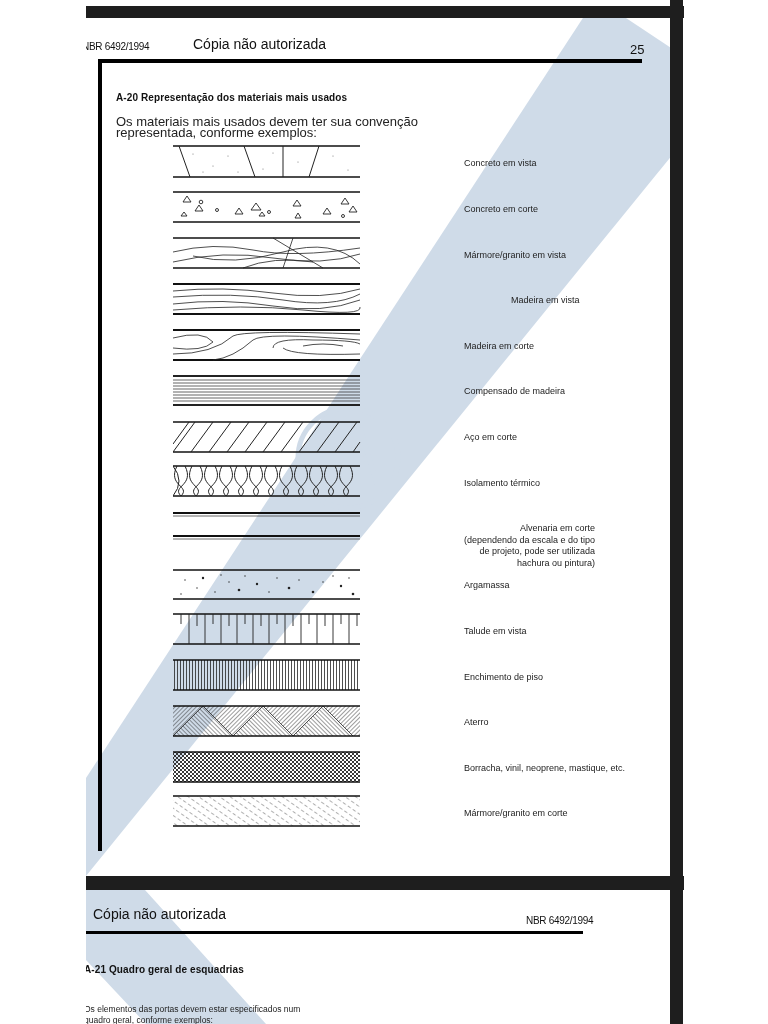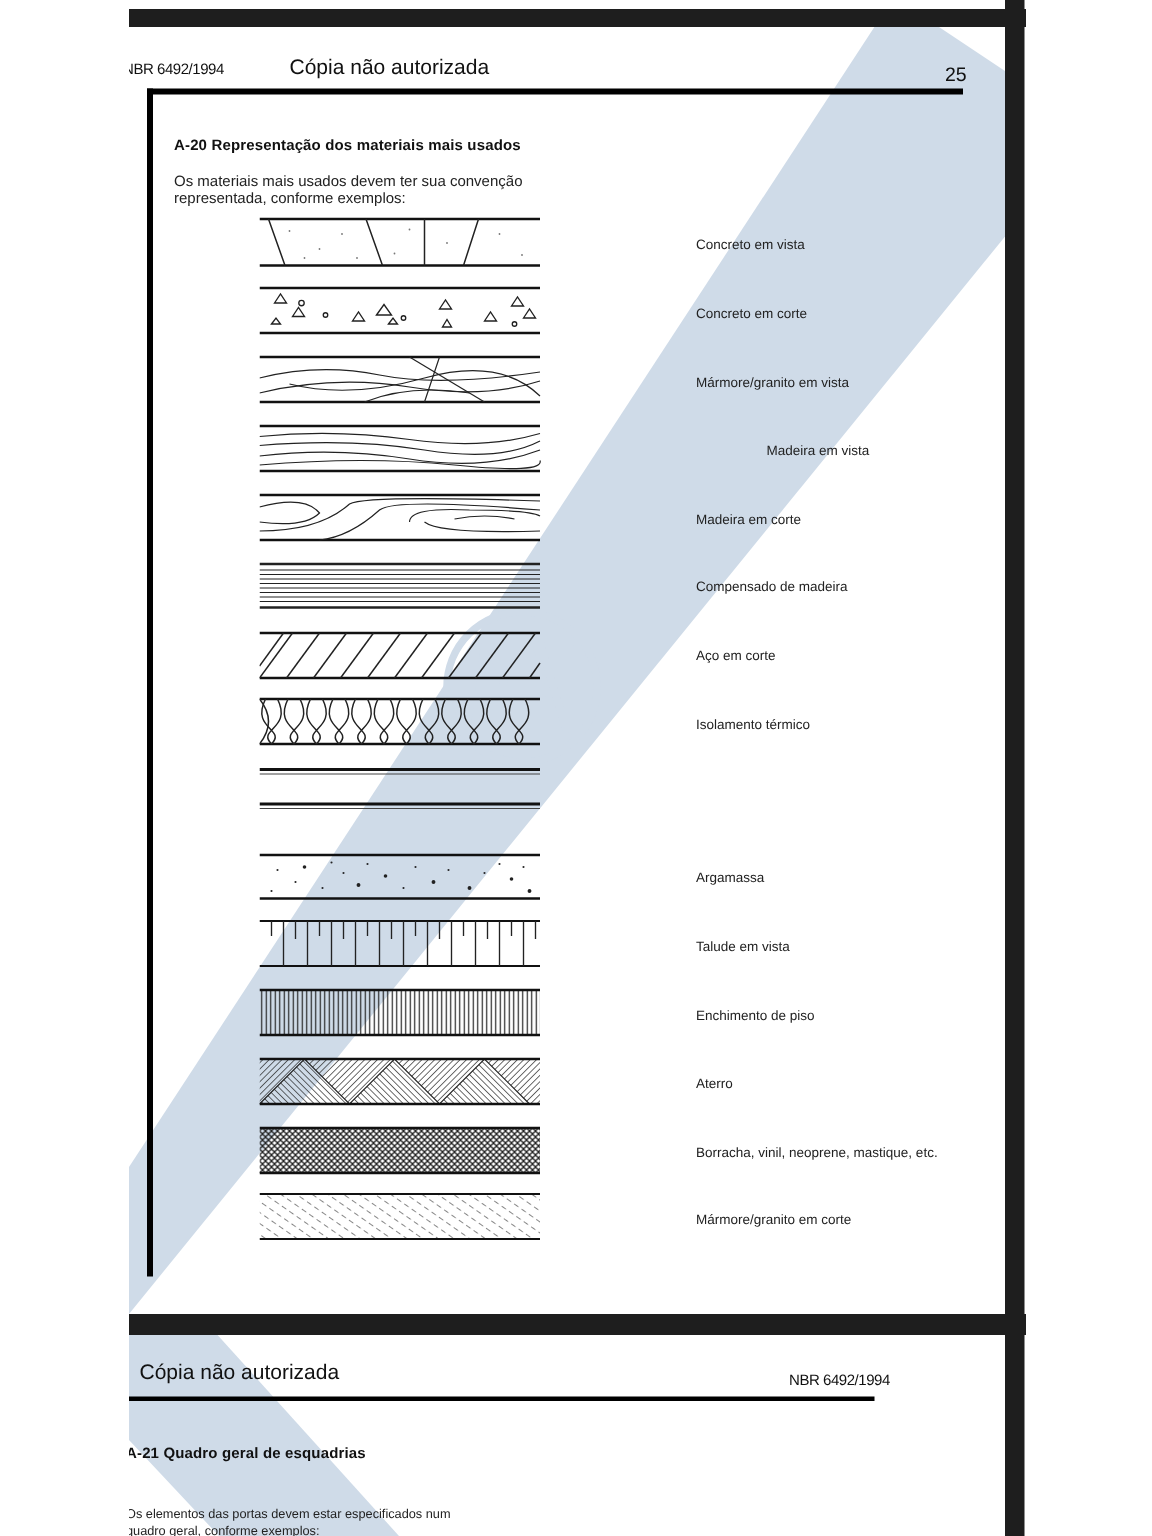--- a/index.html
+++ b/index.html
@@ -12,21 +12,21 @@
   .gap { position: absolute; left: 86px; width: 598px; background: #1e1e1e; }
   .gap-top { top: 6px; height: 12px; }
   .gap-mid { top: 876px; height: 14px; }
   .rbar { position: absolute; left: 670px; top: 0; width: 13px; height: 1024px; background: #1e1e1e; }
   .wm { position: absolute; inset: 0; pointer-events: none; }
   .hdr-code { position: absolute; font-size: 10px; letter-spacing: -0.3px; }
   .hdr-copy { position: absolute; font-size: 14px; }
   .hdr-num { position: absolute; font-size: 13px; }
   .rule { position: absolute; background: #000; }
   .sec-title { position: absolute; font-size: 10px; font-weight: bold; letter-spacing: 0.1px; }
-  .sec-text { position: absolute; font-size: 10px; line-height: 11px; color: #222; }
+  .sec-text { position: absolute; font-size: 13px; line-height: 11px; color: #222; }
   .swatch { position: absolute; left: 87px; width: 190px; }
   .mat-label { position: absolute; left: 378px; font-size: 9px; line-height: 11.5px; color: #222; white-space: pre-line; text-align: right; }
 </style>
 </head>
 <body>
 
 <div class="viewer">
 
   <div class="gap gap-top"></div>
 
@@ -304,20 +304,24 @@
     </svg>
 
     <div class="mat-label" style="top:140px;">Concreto em vista</div>
     <div class="mat-label" style="top:186px;">Concreto em corte</div>
     <div class="mat-label" style="top:232px;">Mármore/granito em vista</div>
     <div class="mat-label" style="top:277px;padding-left:47px;">Madeira em vista</div>
     <div class="mat-label" style="top:323px;">Madeira em corte</div>
     <div class="mat-label" style="top:368px;">Compensado de madeira</div>
     <div class="mat-label" style="top:414px;">Aço em corte</div>
     <div class="mat-label" style="top:460px;">Isolamento térmico</div>
+    <div class="mat-label" style="top:505px;">Alvenaria em corte
+(dependendo da escala e do tipo
+de projeto, pode ser utilizada
+hachura ou pintura)</div>
     <div class="mat-label" style="top:562px;">Argamassa</div>
     <div class="mat-label" style="top:608px;">Talude em vista</div>
     <div class="mat-label" style="top:654px;">Enchimento de piso</div>
     <div class="mat-label" style="top:699px;">Aterro</div>
     <div class="mat-label" style="top:745px;">Borracha, vinil, neoprene, mastique, etc.</div>
     <div class="mat-label" style="top:790px;">Mármore/granito em corte</div>
   </div>
 
   <div class="gap gap-mid"></div>
 

